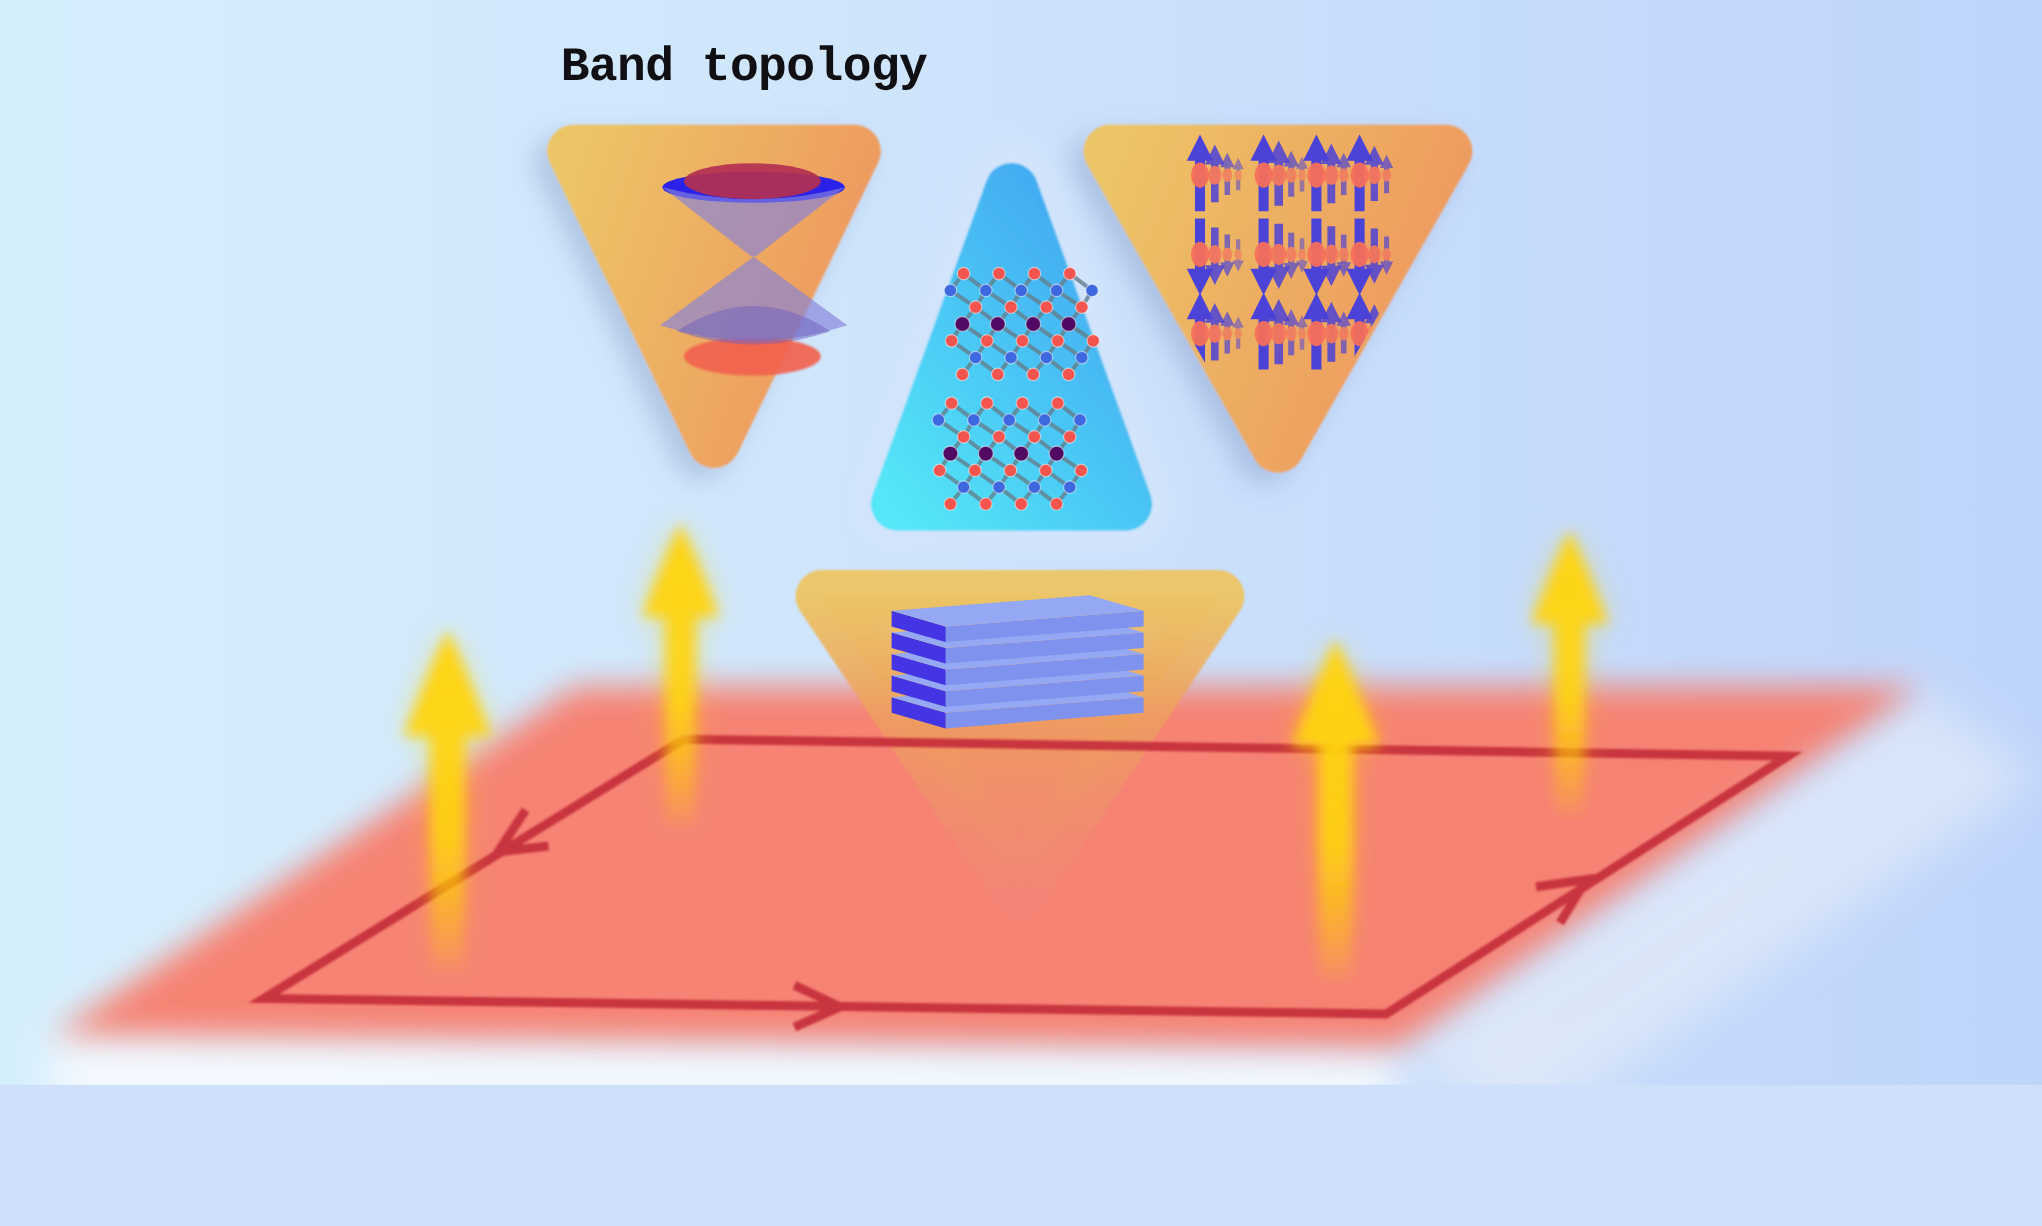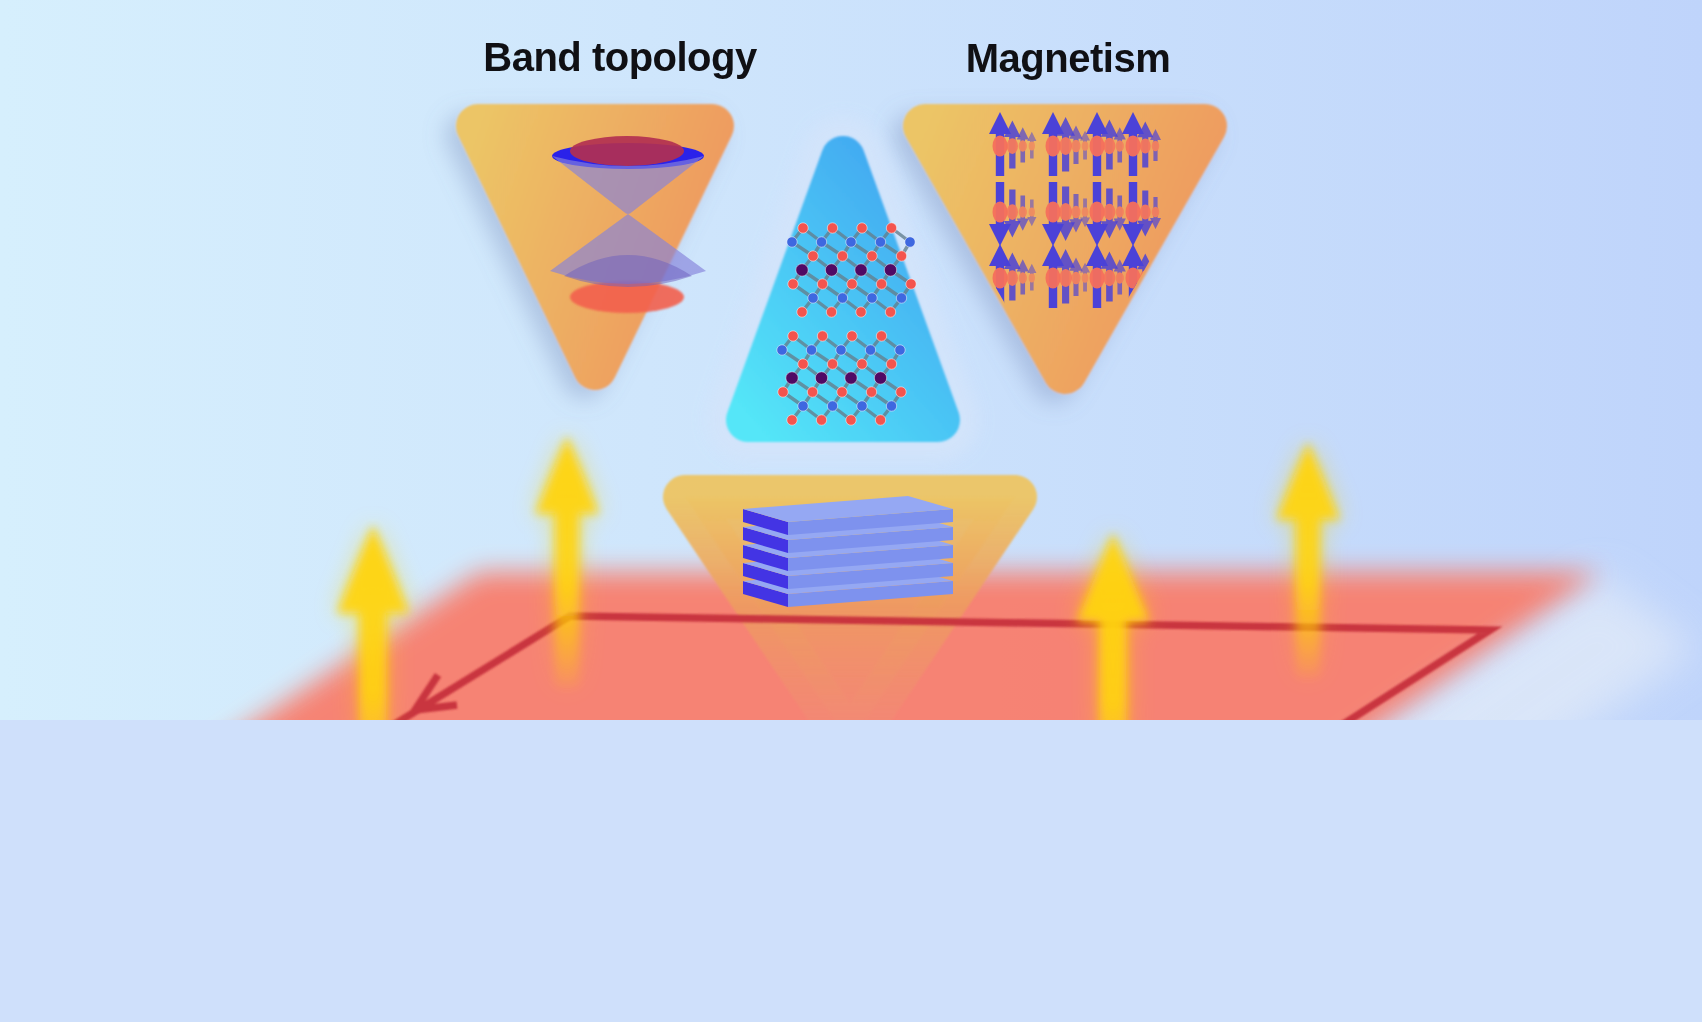--- a/index.html
+++ b/index.html
@@ -1,17 +1,17 @@
 <!DOCTYPE html>
 <html><head>
 <meta charset="utf-8">
 <style>
   html,body{margin:0;padding:0;background:#cfe0fb;}
-  .stage{position:relative;width:1702px;height:720px;overflow:hidden;
-         font-family:Liberation Sans, sans-serif;}
+  .stage{position:relative;width:1702px;height:904px;overflow:hidden;
+         font-family:Liberation Mono, monospace;}
   svg{position:absolute;left:0;top:0;}
   .label{position:absolute;transform:translate(-50%,-50%);
          font-weight:700;color:#101014;letter-spacing:-0.5px;white-space:nowrap;}
   .label-top{font-size:40px;}
   .label-vdw{font-size:38px;}
 </style>
 </head>
 <body>
 
 <div class="stage">
@@ -534,15 +534,14 @@
             <circle cx="821.5" cy="420" r="5.2" fill="#f4544e" stroke="rgba(255,255,255,0.5)" stroke-width="1"></circle>
             <circle cx="851" cy="420" r="5.2" fill="#f4544e" stroke="rgba(255,255,255,0.5)" stroke-width="1"></circle>
             <circle cx="880.5" cy="420" r="5.2" fill="#f4544e" stroke="rgba(255,255,255,0.5)" stroke-width="1"></circle>
           </g>
         </g>
       </g>
     </svg>
 
   <div class="label label-top" style="left:620px;top:57px;">Band topology</div>
 
-  <div class="label label-top" style="left:1068px;top:58px;">Magnetism</div>
 
 </div>
 
 </body></html>

